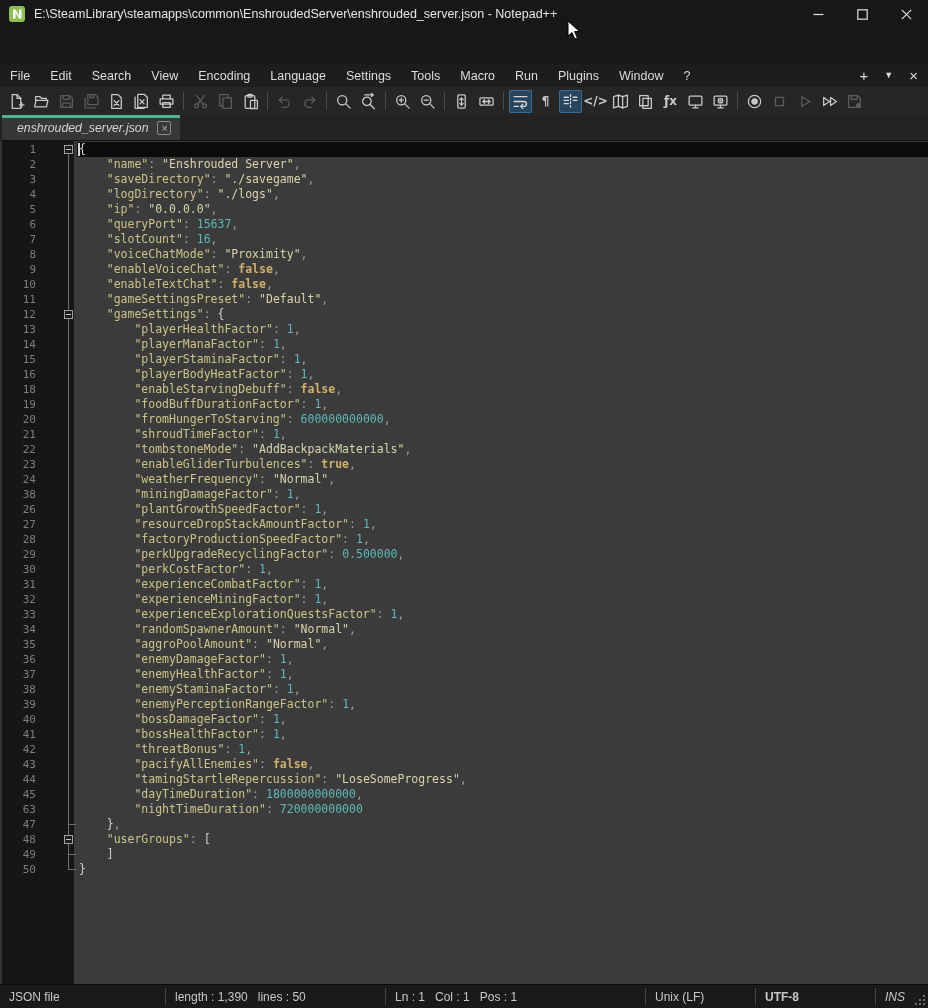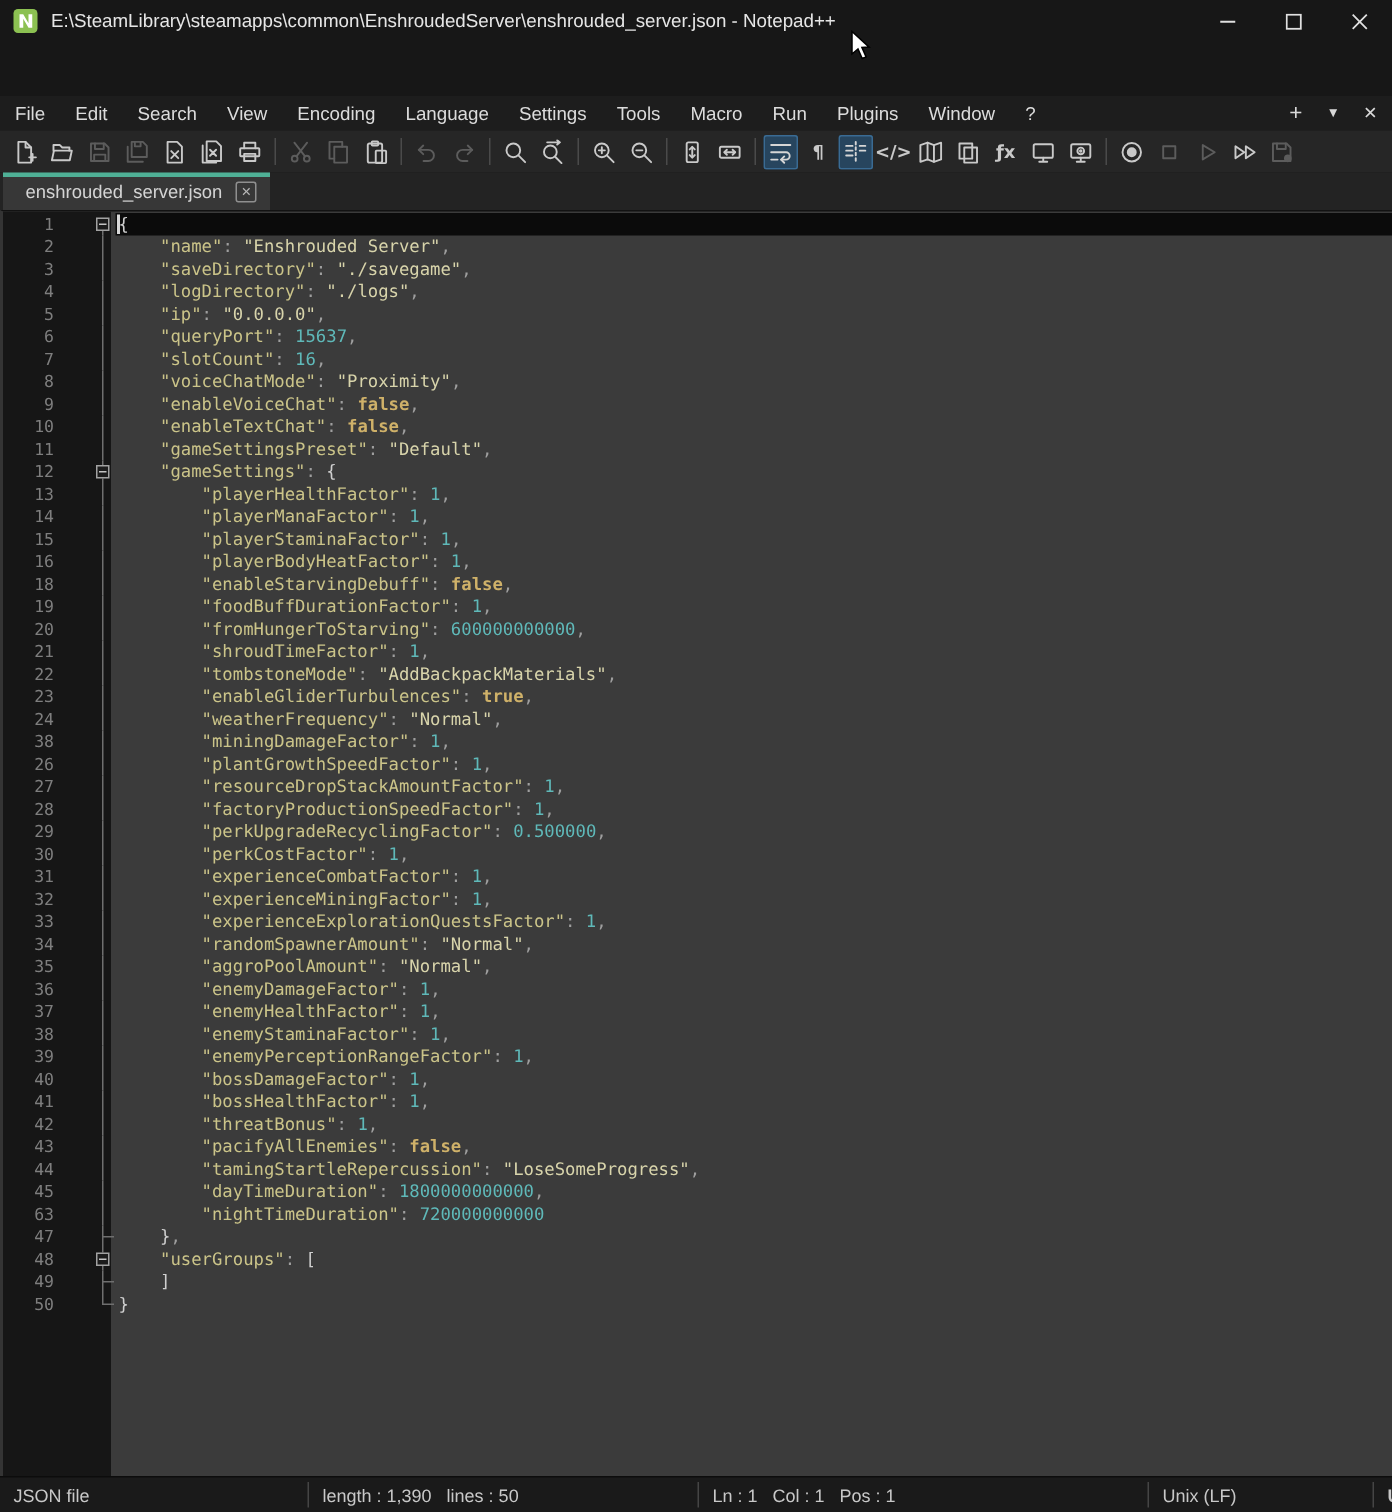--- a/index.html
+++ b/index.html
@@ -26,21 +26,21 @@
   .toolbar{height:28px;background:#262626;display:flex;align-items:center;padding-left:4px;flex:none;}
   .tb-btn{width:23px;height:23px;display:flex;align-items:center;justify-content:center;margin:0 1px;border-radius:2px;}
   .tb-btn.normal{color:#c9c9c9;}
   .tb-btn.disabled{color:#5c5c5c;}
   .tb-btn.active{color:#d6d6d6;background:#27455e;box-shadow:inset 0 0 0 1px #3a6b93;}
   .tb-btn svg{display:block;}
   .tb-txt{font-size:12px;font-weight:bold;font-family:"DejaVu Sans",sans-serif;}
   .tb-sep{width:1px;height:18px;background:#4a4a4a;margin:0 4px;flex:none;}
 
   
-  .tabbar{height:25px;background:#232323;display:flex;align-items:flex-end;flex:none;}
+  .tabbar{height:25px;background:#232323;display:flex;align-items:flex-end;flex:none;font-style:italic;}
   .tab{position:relative;margin-left:2px;height:25px;background:#373737;display:flex;align-items:center;gap:9px;padding:0 9px 0 15px;}
   .tab::before{content:'';position:absolute;left:0;top:0;right:0;height:3px;background:#4fb096;}
   .tab-label{color:#d4d4d4;font-size:12.3px;white-space:pre;}
   .tab-close{width:14px;height:14px;border:1px solid #8f8f8f;border-radius:2px;color:#b9b9b9;font-size:11px;line-height:12px;text-align:center;box-sizing:border-box;}
 
   
   .editor{flex:1;position:relative;background:#3b3b3b;border-top:1px solid #121212;overflow:hidden;border-left:2px solid #343434;}
   .margin-strip{position:absolute;left:0;top:0;bottom:0;width:72px;background:#161616;}
   .ed-lines{position:relative;padding-top:1px;font-family:"DejaVu Sans Mono",monospace;}
   .ed-row{display:flex;height:15px;line-height:15px;}
@@ -56,29 +56,29 @@
   .ed-row.cur .code{background:#0b0b0b;}
   .caret{position:absolute;left:1px;top:1px;width:2px;height:13px;background:#d8d8d8;}
   .tk-key{color:#cbc489;}
   .tk-str{color:#d8d4ab;}
   .tk-num{color:#5fb9b9;}
   .tk-bool{color:#cfb169;font-weight:bold;}
   .tk-pun{color:#9f9f9f;}
   .tk-brace{color:#cfcfcf;}
 
   
-  .statusbar{height:23px;background:#1a1a1a;border-top:1px solid #0c0c0c;display:flex;align-items:center;color:#c8c8c8;font-size:12px;flex:none;gap:40px;}
+  .statusbar{height:23px;background:#1a1a1a;border-top:1px solid #0c0c0c;display:flex;align-items:center;color:#c8c8c8;font-size:12px;flex:none;}
   .seg{height:70%;display:flex;align-items:center;padding-left:9px;white-space:pre;box-sizing:border-box;flex:none;}
   .seg+.seg{border-left:1px solid #454545;}
   .seg1{width:165px;}
   .seg2{width:220px;text-align:right;}
   .seg3{width:260px;}
   .seg4{width:110px;}
   .seg5{width:120px;font-weight:bold;}
-  .seg6{flex:1;display:flex;}
+  .seg6{flex:1;display:flex;font-style:italic;}
   .grip{margin-left:auto;margin-right:3px;align-self:flex-end;width:10px;height:10px;position:relative;}
   .grip i{position:absolute;width:2px;height:2px;background:#6f6f6f;}
 
   
   .mouse{position:absolute;left:567px;top:20px;z-index:50;}
 </style>
 </head>
 <body>
 
 <div class="window">

